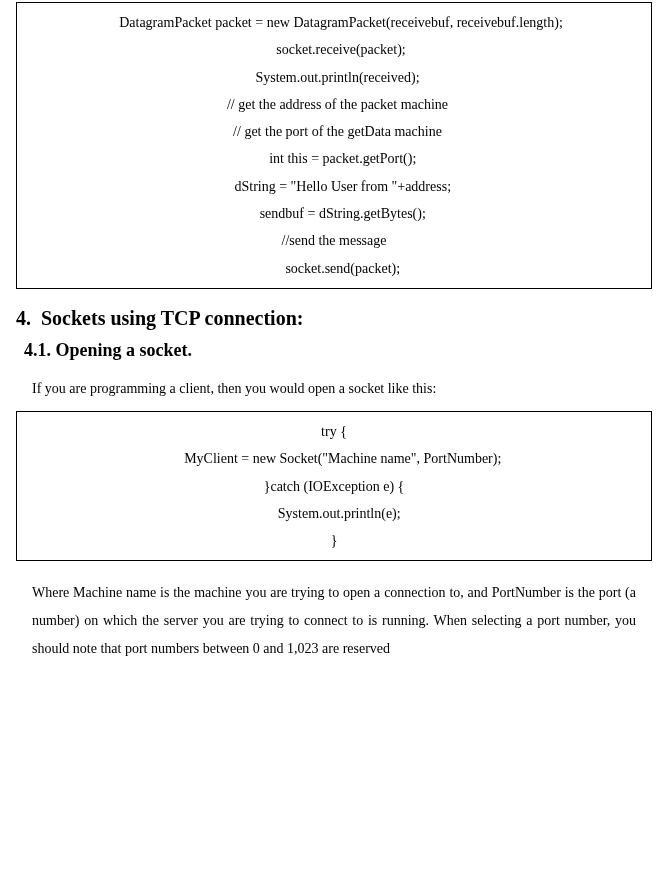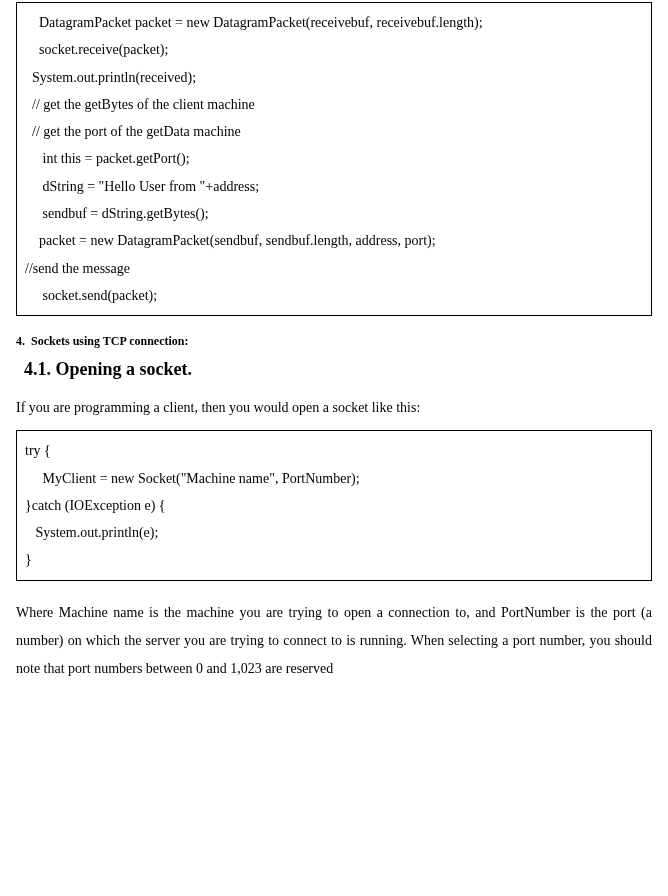--- a/index.html
+++ b/index.html
@@ -16,56 +16,56 @@
     .code-box {
       border: 1px solid #000;
       padding: 6px 8px;
       margin-bottom: 18px;
       font-family: Georgia, 'Times New Roman', serif;
       font-size: 14px;
       line-height: 1.95;
     }
     .code-line {
       white-space: pre;
+      text-align: center;
     }
     .section-head {
-      font-size: 12px;
+      font-size: 20px;
       font-weight: bold;
       margin: 16px 0 10px 0;
     }
     .subsection-head {
       font-size: 18px;
       font-weight: bold;
       margin: 8px 0 14px 8px;
     }
     .body-text {
       font-size: 14px;
       line-height: 2.0;
       text-align: justify;
-      margin: 8px 0;
+      margin: 8px 16px;
     }
   </style>
 </head>
 <body>
 
 <div class="page">
 
   <div class="code-box">
     <div class="code-line">    DatagramPacket packet = new DatagramPacket(receivebuf, receivebuf.length);</div>
     <div class="code-line">    socket.receive(packet);</div>
     <div class="code-line">  System.out.println(received);</div>
     <div class="code-line"></div>
-    <div class="code-line">  // get the getBytes of the client machine</div>
+    <div class="code-line">  // get the address of the packet machine</div>
     <div class="code-line"></div>
     <div class="code-line">  // get the port of the getData machine</div>
     <div class="code-line">     int this = packet.getPort();</div>
     <div class="code-line">     dString = "Hello User from "+address;</div>
     <div class="code-line">     sendbuf = dString.getBytes();</div>
     <div class="code-line"></div>
-    <div class="code-line">    packet = new DatagramPacket(sendbuf, sendbuf.length, address, port);</div>
     <div class="code-line"></div>
     <div class="code-line">//send the message</div>
     <div class="code-line">     socket.send(packet);</div>
   </div>
 
   <div class="section-head">
     <span>4.</span>&nbsp;&nbsp;<span>Sockets using TCP connection:</span>
   </div>
 
   <div class="subsection-head">

